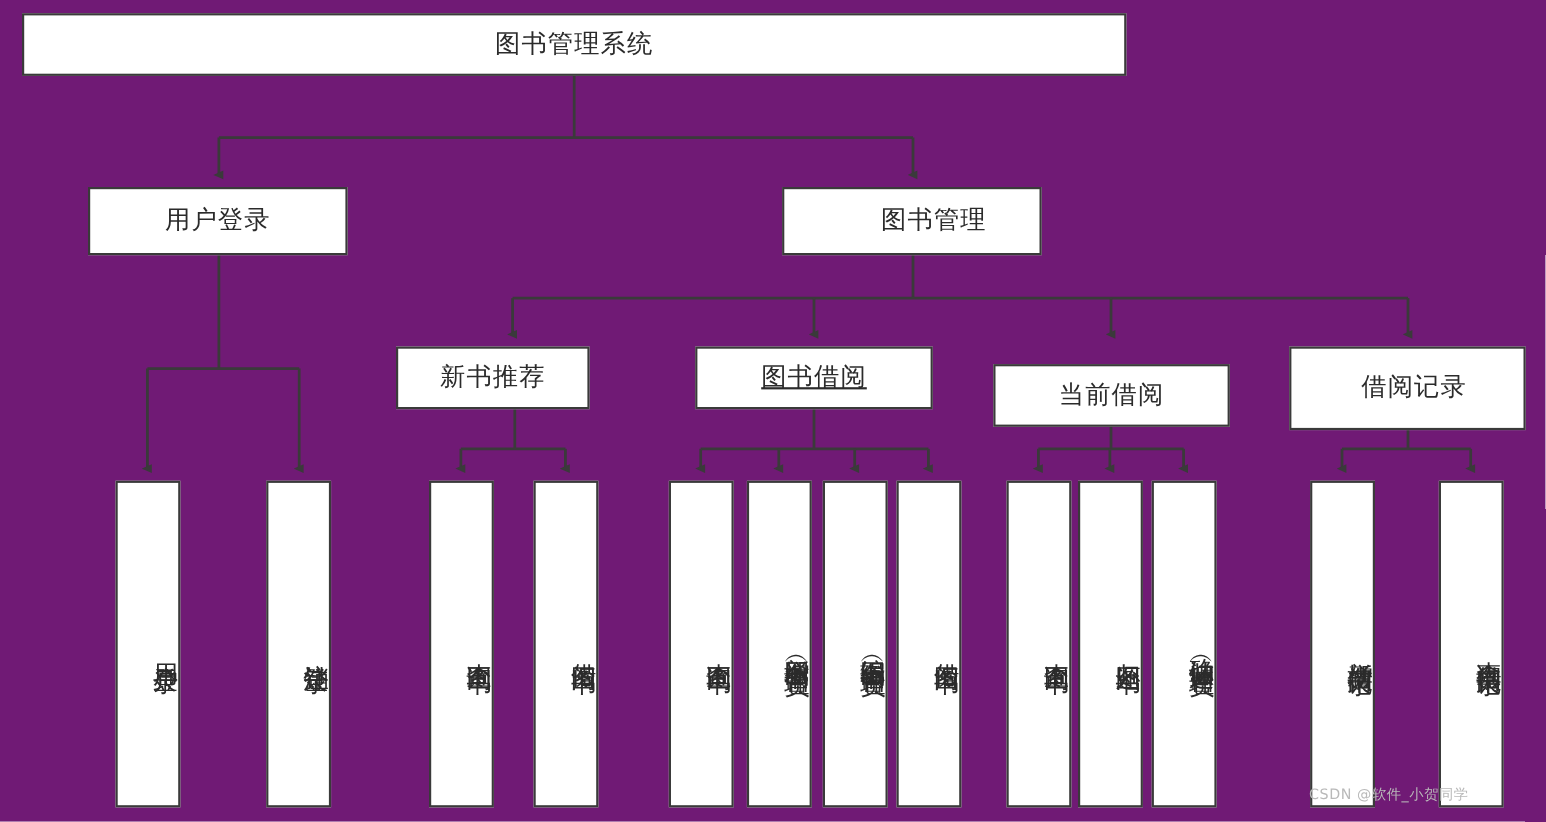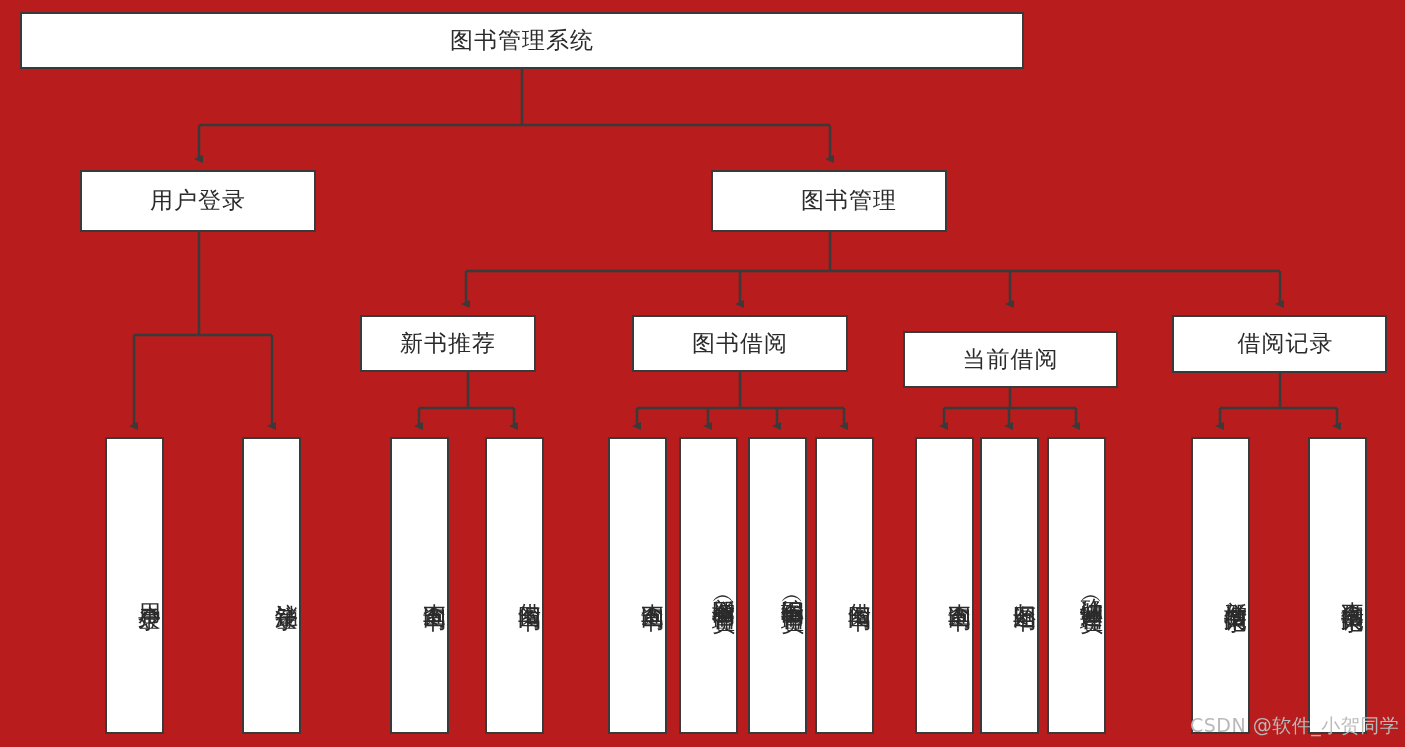--- a/index.html
+++ b/index.html
@@ -7,21 +7,21 @@
     padding: 0;
     background: #ffffff;
   }
   body {
     font-family: "DejaVu Sans", "Liberation Sans", sans-serif;
   }
   #canvas {
     position: relative;
     width: 1405px;
     height: 747px;
-    background: #b91c1c;
+    background: #701a75;
     overflow: hidden;
   }
   #edges {
     position: absolute;
     left: 0;
     top: 0;
     width: 1405px;
     height: 747px;
     pointer-events: none;
   }
@@ -47,21 +47,21 @@
     font-size: 23px;
     letter-spacing: 2px;
     padding-top: 6px;
     align-items: flex-start;
     justify-content: center;
     white-space: nowrap;
   }
   .watermark {
     position: absolute;
     color: #b9b9b9;
-    font-size: 19px;
+    font-size: 13px;
     letter-spacing: 0.5px;
     white-space: nowrap;
     user-select: none;
   }
 </style>
 </head>
 <body>
 
 <div id="canvas">
 
@@ -124,29 +124,29 @@
   </div>
 
   <div class="node horiz" style="left:711px; top:170px; width:236px; height:62px;padding-left:40px;">
     <span>图书管理</span>
   </div>
 
   <div class="node horiz" style="left:360px; top:315px; width:176px; height:57px;">
     <span>新书推荐</span>
   </div>
 
-  <div class="node horiz" style="left:632px; top:315px; width:216px; height:57px;">
+  <div class="node horiz" style="left:632px; top:315px; width:216px; height:57px;text-decoration:underline;">
     <span>图书借阅</span>
   </div>
 
   <div class="node horiz" style="left:903px; top:315px; width:215px; height:57px;margin-top:16px;">
     <span>当前借阅</span>
   </div>
 
-  <div class="node horiz" style="left:1172px; top:315px; width:215px; height:58px;padding-left:12px;">
+  <div class="node horiz" style="left:1172px; top:315px; width:215px; height:76px;padding-left:12px;">
     <span>借阅记录</span>
   </div>
 
   <div class="node vert" style="left:105px; top:437px; width:59px; height:297px;">
     <span>用户登录</span>
   </div>
 
   <div class="node vert" style="left:242px; top:437px; width:59px; height:297px;">
     <span>注销登录</span>
   </div>

